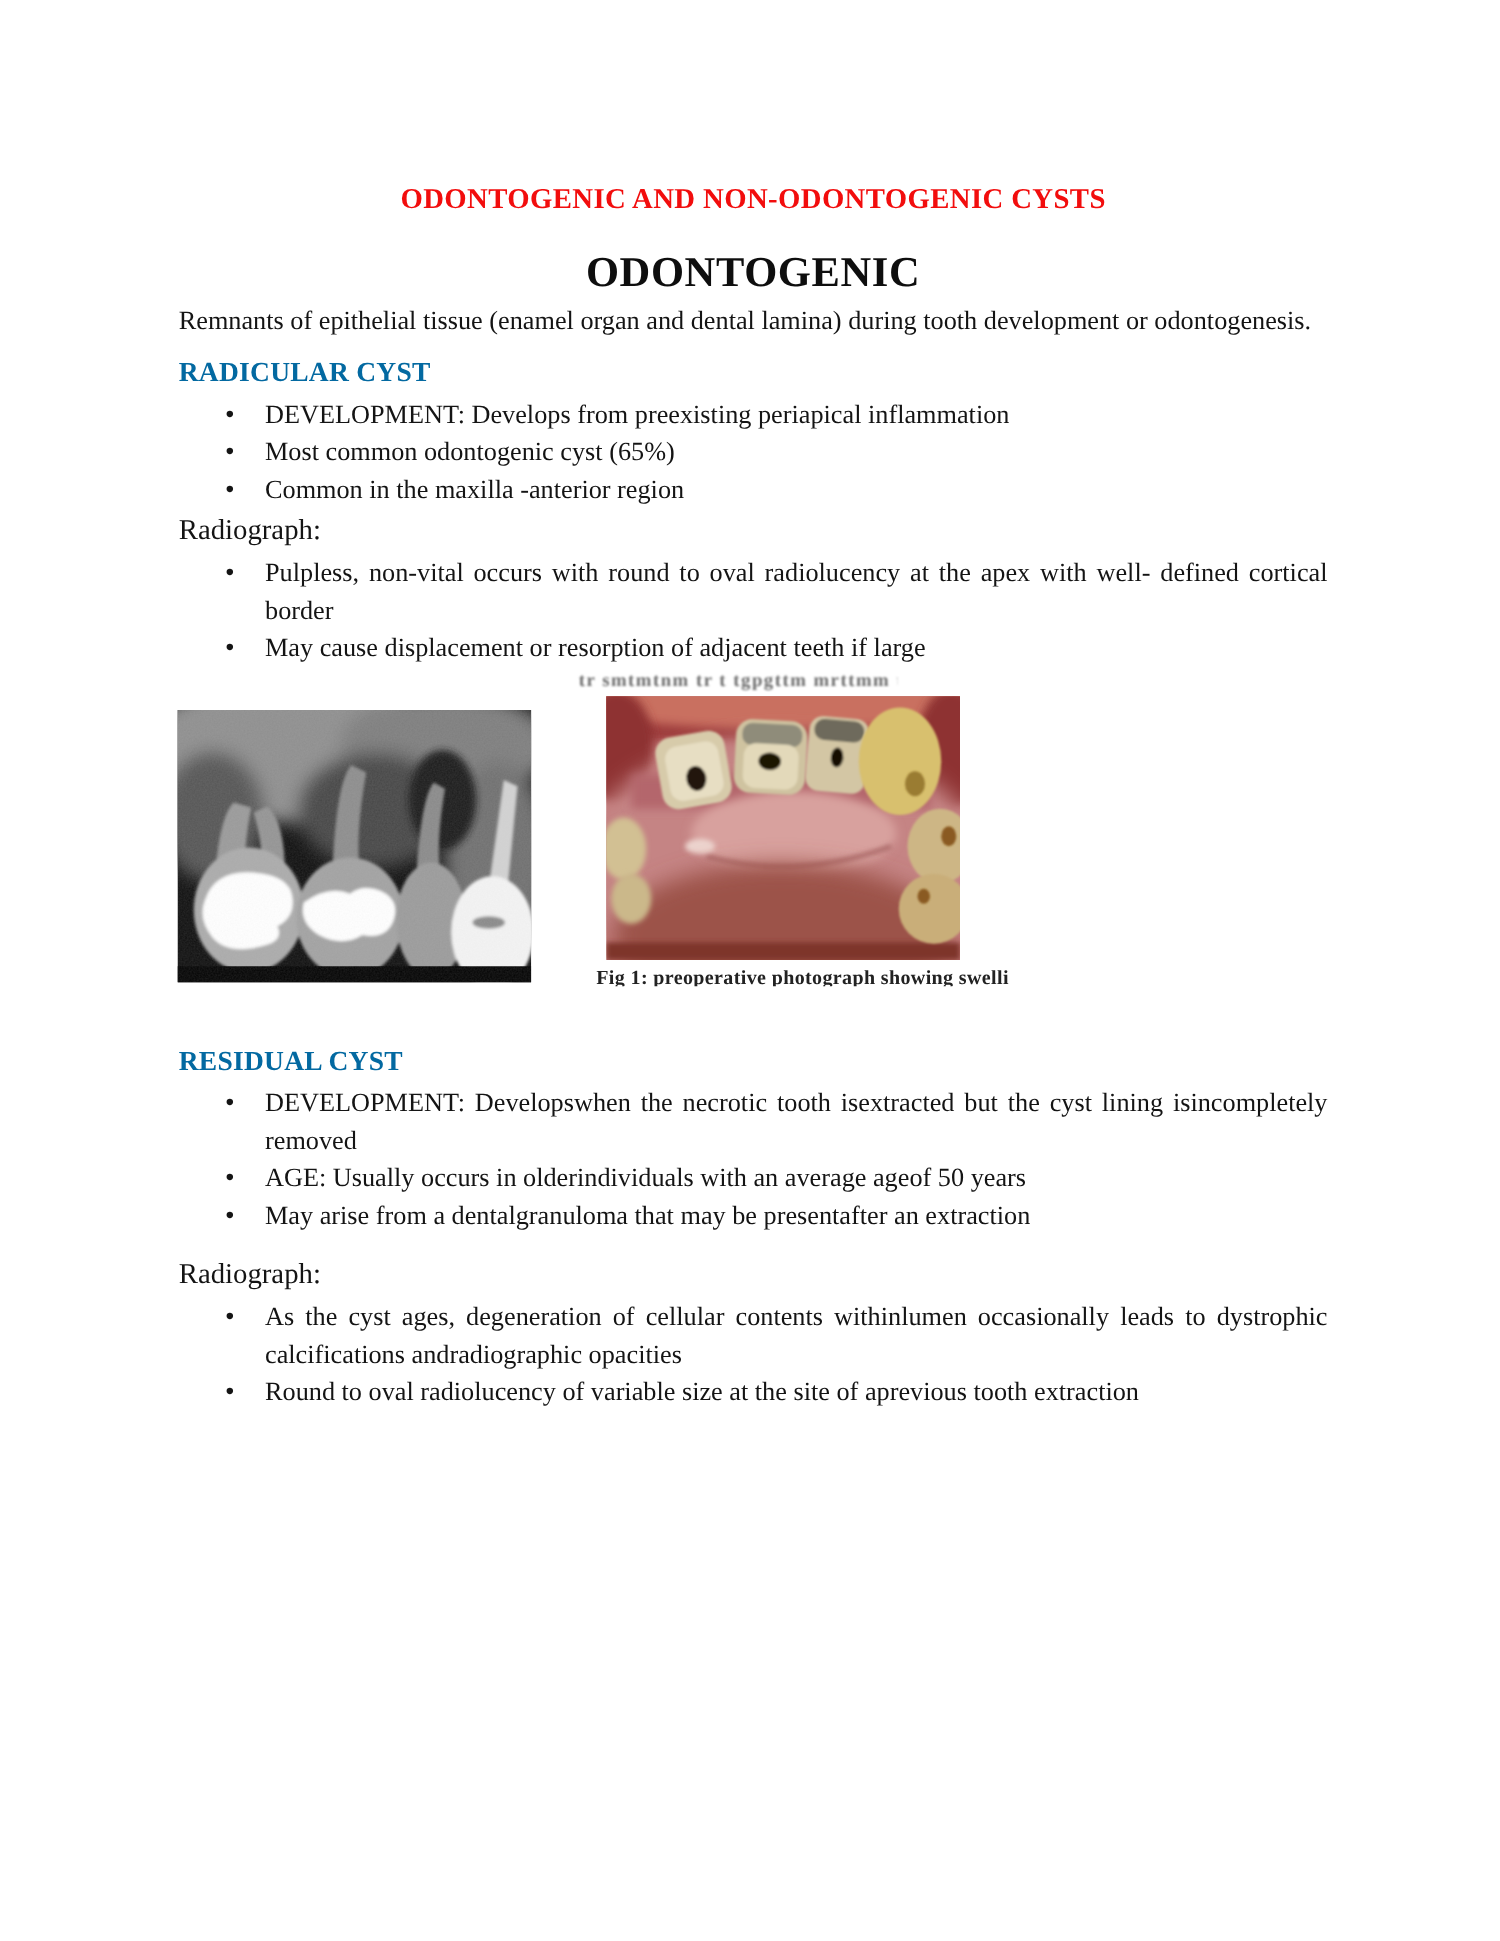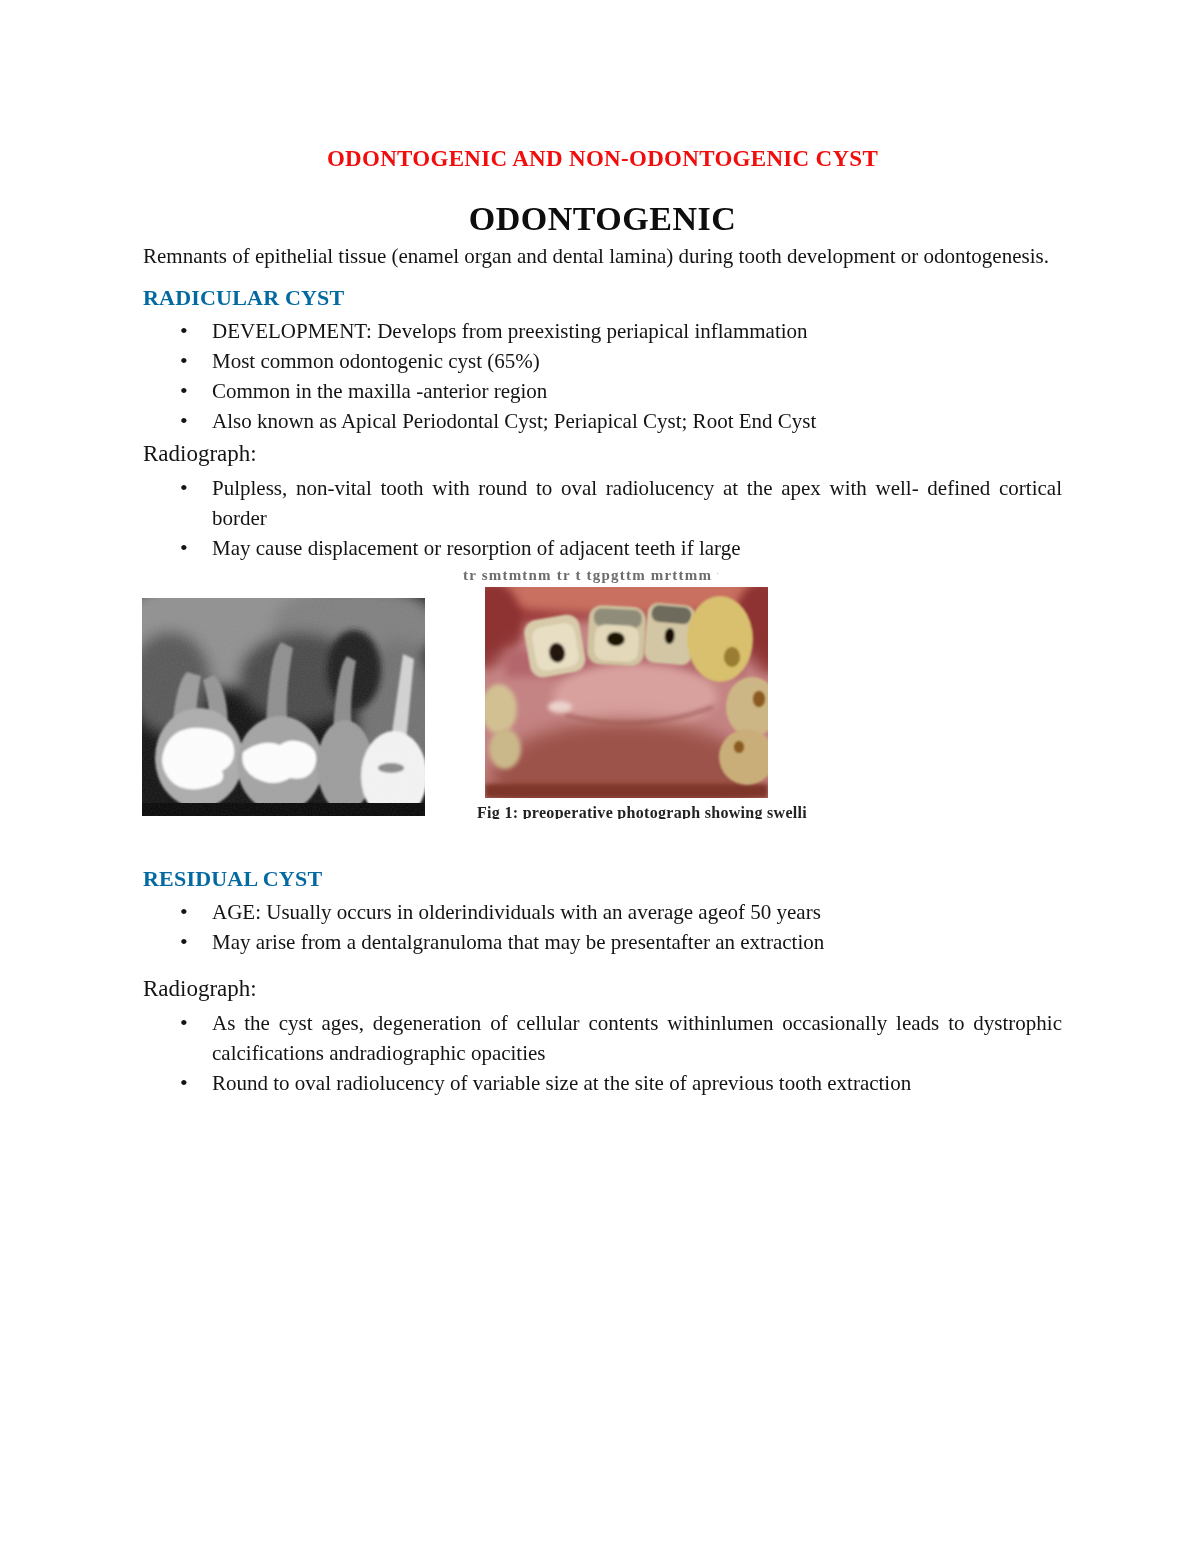--- a/index.html
+++ b/index.html
@@ -38,43 +38,42 @@
     font-weight:bold;font-size:16px;line-height:20px;white-space:nowrap;
     filter:blur(0.55px);color:#222;letter-spacing:.3px;
   }
 </style>
 </head>
 <body>
 
 <div class="page">
   <div class="content">
 
-    <div class="doc-title">ODONTOGENIC AND NON-ODONTOGENIC CYST</div>
+    <div class="doc-title">ODONTOGENIC AND NON-ODONTOGENIC CYSTS</div>
 
     <div class="main-heading">ODONTOGENIC</div>
 
     <div class="intro">Remnants of epithelial tissue (enamel organ and dental lamina) during tooth development or odontogenesis.</div>
 
     <section>
       <div class="section-heading">RADICULAR CYST</div>
       <div class="bullets">
 
           <div class="li">DEVELOPMENT: Develops from preexisting periapical inflammation</div>
 
 
           <div class="li">Most common odontogenic cyst (65%)</div>
 
           <div class="li">Common in the maxilla -anterior region</div>
 
-          <div class="li">Also known as Apical Periodontal Cyst; Periapical Cyst; Root End Cyst</div>
         </div>
       <div class="radiograph-label">Radiograph:</div>
       <div class="bullets">
 
-          <div class="li">Pulpless, non-vital tooth with round to oval radiolucency at the apex with well- defined cortical border</div>
+          <div class="li">Pulpless, non-vital occurs with round to oval radiolucency at the apex with well- defined cortical border</div>
 
           <div class="li">May cause displacement or resorption of adjacent teeth if large</div>
         </div>
     </section>
 
     <div class="figures">
 
       <div class="xray">
         <svg viewBox="0 0 283 218" preserveAspectRatio="none">
           <defs>
@@ -179,20 +178,21 @@
         </svg>
       </div>
 
       <div class="photo-caption-bottom">Fig 1: preoperative photograph showing swelling</div>
     </div>
 
     <section>
       <div class="section-heading mt58">RESIDUAL CYST</div>
       <div class="bullets">
 
+          <div class="li">DEVELOPMENT: Developswhen the necrotic tooth isextracted but the cyst lining isincompletely removed</div>
 
           <div class="li">AGE: Usually occurs in olderindividuals with an average ageof 50 years</div>
 
           <div class="li">May arise from a dentalgranuloma that may be presentafter an extraction</div>
         </div>
       <div class="radiograph-label" style="margin-top:17px;">Radiograph:</div>
       <div class="bullets">
 
           <div class="li">As the cyst ages, degeneration of cellular contents withinlumen occasionally leads to dystrophic calcifications andradiographic opacities</div>
 

